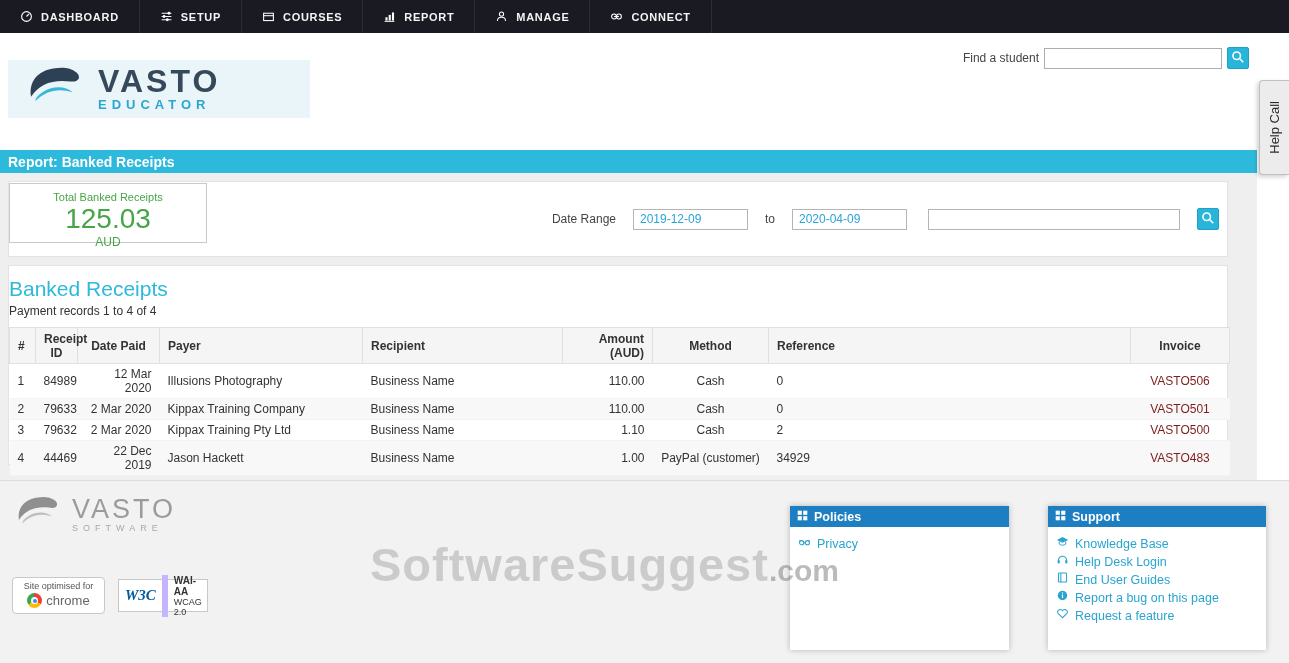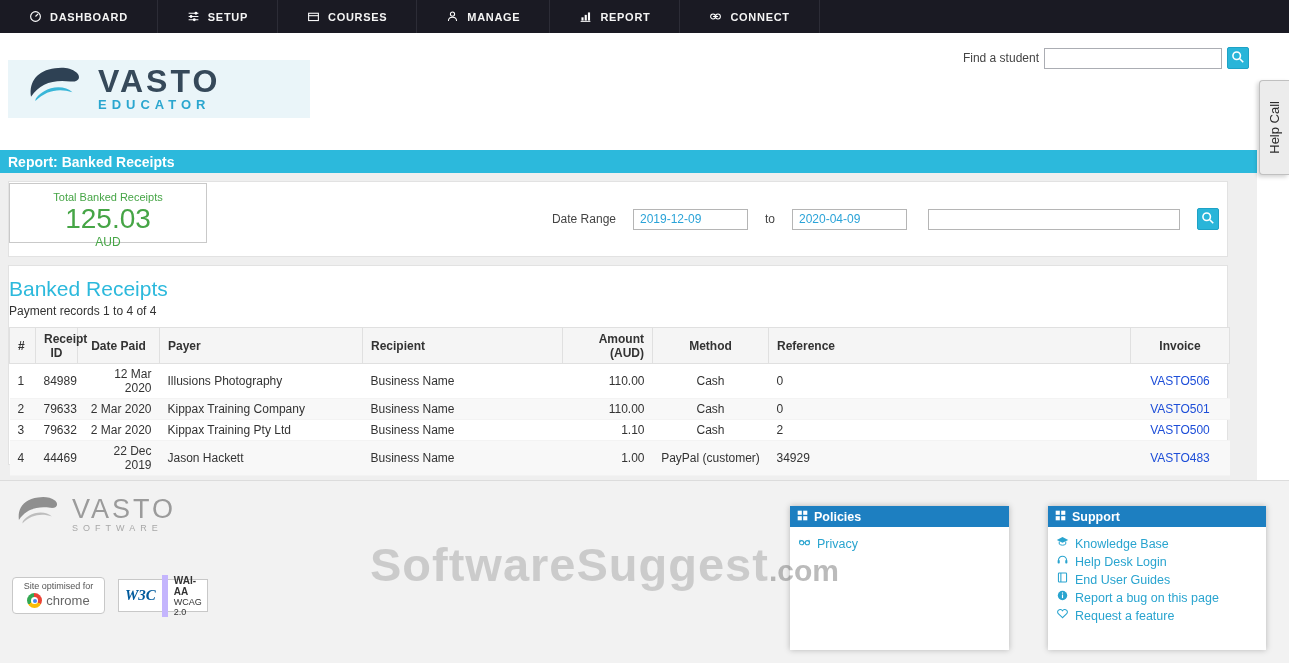--- a/index.html
+++ b/index.html
@@ -2,21 +2,21 @@
 <html><head>
 <meta charset="utf-8">
 <style>
   * { margin:0; padding:0; box-sizing:border-box; }
   html,body { width:1289px; height:663px; background:#fff; }
   body { font-family:"Liberation Sans", sans-serif; color:#333; font-size:12px; }
   .page { position:relative; width:1289px; height:663px; overflow:hidden; background:#fff; }
 
   
   .topnav { position:absolute; top:0; left:0; width:1289px; height:33px; background:#1a1a23; display:flex; align-items:stretch; }
-  .nav-item { display:flex; align-items:center; gap:8px; padding:0 29px; color:#f4f4f4; font-size:11px; font-weight:bold; letter-spacing:.7px; border-right:1px solid #2c2c36; cursor:pointer; }
+  .nav-item { display:flex; align-items:center; gap:8px; padding:0 20px; color:#f4f4f4; font-size:11px; font-weight:bold; letter-spacing:.7px; border-right:1px solid #2c2c36; cursor:pointer; }
   .nav-icon { display:flex; align-items:center; }
 
   
   .header { position:absolute; top:33px; left:0; width:1257px; height:117px; background:#fff; }
   .logo { position:absolute; left:8px; top:27px; width:302px; height:58px; background:#eaf5f9; display:flex; align-items:center; padding-left:14px; cursor:pointer; }
   .logo-text { margin-left:10px; }
   .logo-title { font-size:32px; font-weight:bold; color:#36495a; letter-spacing:3px; line-height:30px; }
   .logo-subtitle { font-size:13px; font-weight:bold; color:#2aa6cf; letter-spacing:5px; margin-top:1px; }
   .find-student { position:absolute; top:14px; right:8px; display:flex; align-items:center; gap:5px; }
   .find-label { font-size:12px; color:#444; }
@@ -45,21 +45,21 @@
   .section-heading { font-size:21px; font-weight:normal; color:#2cb9dc; margin:11px 0 3px 0; }
   .records-text { font-size:12px; color:#333; margin-bottom:9px; }
   table { width:1220px; border-collapse:collapse; table-layout:fixed; font-size:12px; }
   thead th { background:#f5f5f5; border:1px solid #e0e0e0; color:#333; font-weight:bold; padding:3px 8px; height:36px; text-align:center; }
   th.a-left { text-align:left; }
   th.a-right { text-align:right; }
   tbody td { padding:3px 8px; height:20px; border-bottom:1px solid #f3f3f3; color:#333; }
   tbody tr:nth-child(even) { background:#f8f8f8; }
   td.a-right { text-align:right; }
   td.a-center { text-align:center; }
-  td a { color:#1d4ed8; text-decoration:none; cursor:pointer; }
+  td a { color:#7f1d1d; text-decoration:none; cursor:pointer; }
 
   
   .footer { position:absolute; top:480px; left:0; width:1289px; height:183px; background:#f2f2f2; border-top:1px solid #dcdcdc; }
   .footer-logo { position:absolute; left:12px; top:12px; display:flex; align-items:center; }
   .footer-logo-text { margin-left:8px; }
   .footer-logo-title { font-size:27px; color:#9b9b9b; letter-spacing:3px; line-height:26px; }
   .footer-logo-subtitle { font-size:9px; color:#a8a8a8; letter-spacing:5px; margin-top:1px; }
   .watermark { position:absolute; left:370px; top:56px; z-index:6; pointer-events:none; white-space:nowrap; }
   .wm-main { font-size:47px; font-weight:bold; color:rgba(150,150,150,.42); letter-spacing:1px; }
   .wm-suffix { font-size:30px; font-weight:bold; color:rgba(120,120,120,.5); }
@@ -114,36 +114,36 @@
         <svg width="13" height="13" viewBox="0 0 16 16">
             <rect x="2" y="4" width="12" height="9" fill="none" stroke="#fff" stroke-width="1.3"></rect>
             <path d="M2 7h12" stroke="#fff" stroke-width="1.3"></path>
           </svg>
       </span>
       <span class="nav-label">COURSES</span>
     </div>
     <div class="nav-item">
       <span class="nav-icon">
         <svg width="13" height="13" viewBox="0 0 16 16">
-            <circle cx="8" cy="5" r="2.6" fill="none" stroke="#fff" stroke-width="1.3"></circle>
-            <path d="M3 13.5c0-3 2.2-4.6 5-4.6s5 1.6 5 4.6" fill="none" stroke="#fff" stroke-width="1.3"></path>
-          </svg>
-      </span>
-      <span class="nav-label">MANAGE</span>
-    </div>
-    <div class="nav-item">
-      <span class="nav-icon">
-        <svg width="13" height="13" viewBox="0 0 16 16">
             <path d="M2 14h12" stroke="#fff" stroke-width="1.2"></path>
             <rect x="3" y="9" width="2.6" height="4" fill="#fff"></rect>
             <rect x="7" y="6" width="2.6" height="7" fill="#fff"></rect>
             <rect x="11" y="3" width="2.6" height="10" fill="#fff"></rect>
           </svg>
       </span>
       <span class="nav-label">REPORT</span>
+    </div>
+    <div class="nav-item">
+      <span class="nav-icon">
+        <svg width="13" height="13" viewBox="0 0 16 16">
+            <circle cx="8" cy="5" r="2.6" fill="none" stroke="#fff" stroke-width="1.3"></circle>
+            <path d="M3 13.5c0-3 2.2-4.6 5-4.6s5 1.6 5 4.6" fill="none" stroke="#fff" stroke-width="1.3"></path>
+          </svg>
+      </span>
+      <span class="nav-label">MANAGE</span>
     </div>
     <div class="nav-item">
       <span class="nav-icon">
         <svg width="13" height="13" viewBox="0 0 16 16">
             <circle cx="5" cy="8" r="3" fill="none" stroke="#fff" stroke-width="1.3"></circle>
             <circle cx="11" cy="8" r="3" fill="none" stroke="#fff" stroke-width="1.3"></circle>
             <path d="M5 8h6" stroke="#fff" stroke-width="1.3"></path>
           </svg>
       </span>
       <span class="nav-label">CONNECT</span>

